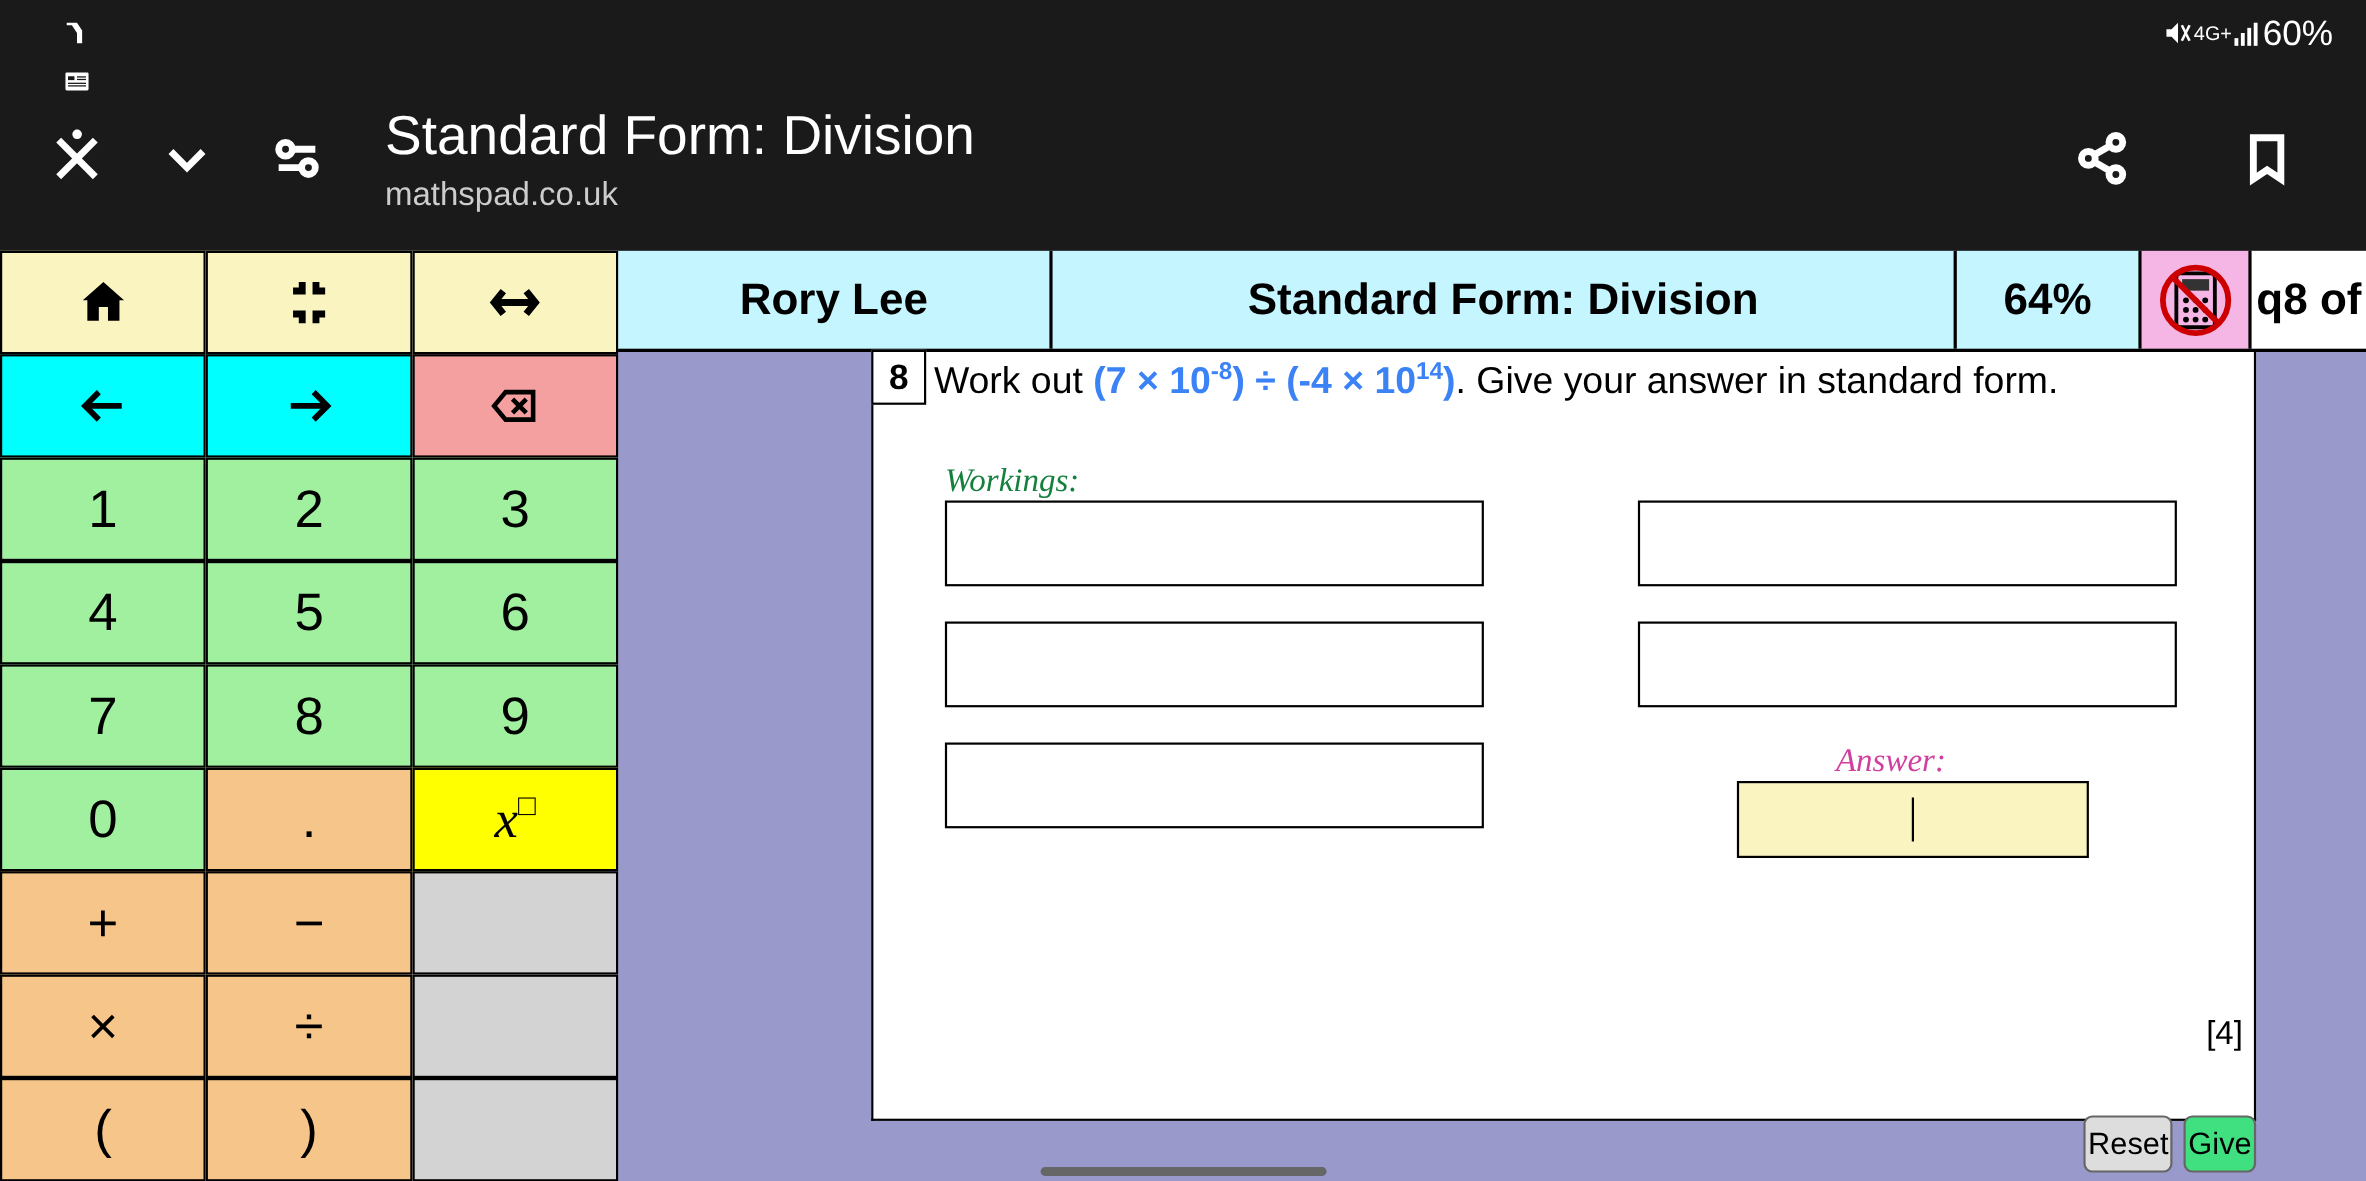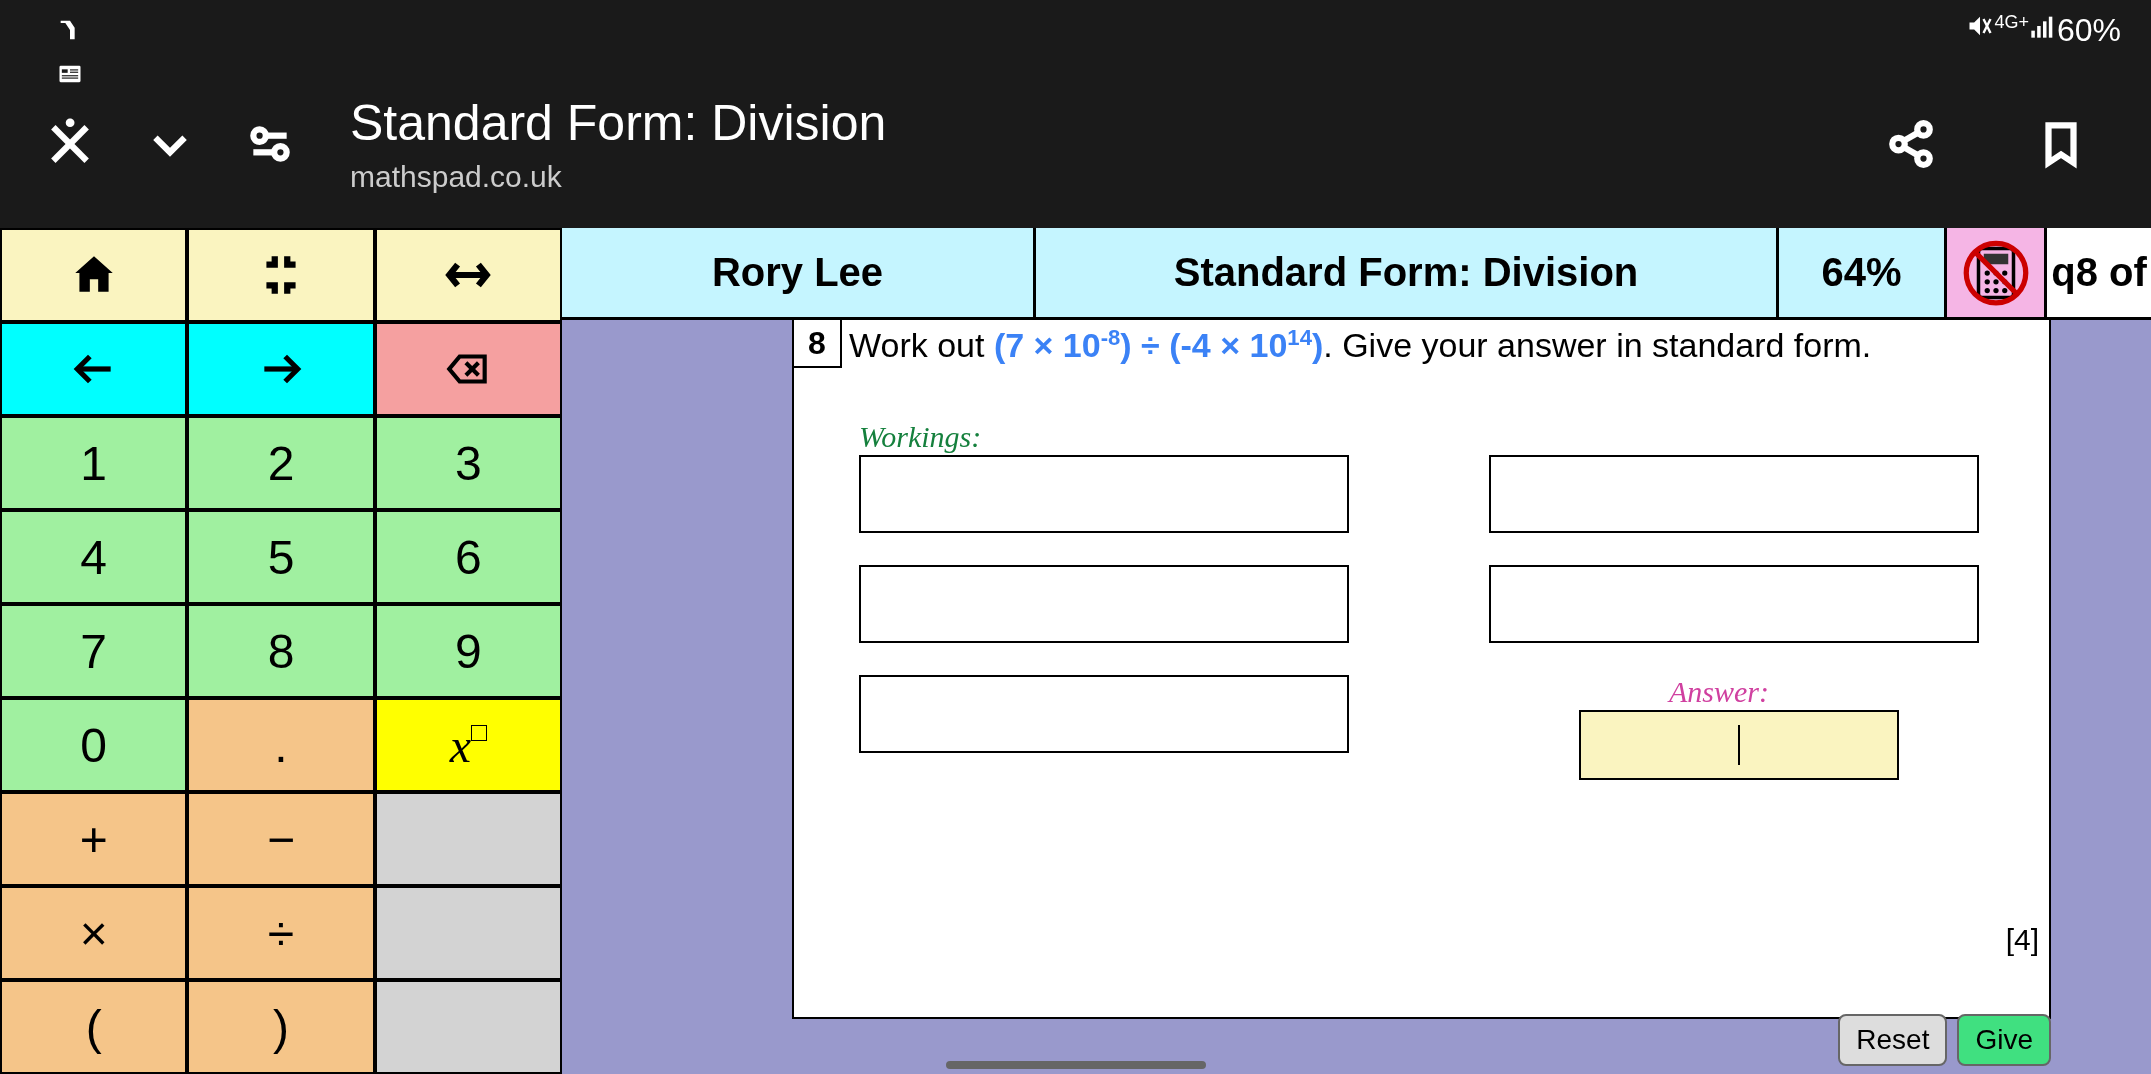--- a/index.html
+++ b/index.html
@@ -1,21 +1,21 @@
 <!DOCTYPE html>
 <html><head>
 <meta charset="utf-8">
 <style>
 * { margin: 0; padding: 0; box-sizing: border-box; }
 body { font-family: Arial, sans-serif; background: #000; width: 2151px; height: 1074px; overflow: hidden; position: relative; }
 
 
 .status-bar { background: #1a1a1a; height: 60px; display: flex; justify-content: space-between; align-items: center; padding: 0 30px; color: #fff; font-size: 32px; }
 .status-left { display: flex; align-items: center; gap: 16px; flex-direction: column; }
-.status-right { display: flex; }
+.status-right { display: flex; align-items: center; }
 .status-icon { width: 28px; height: 28px; }
 
 
 .browser-header { background: #1a1a1a; height: 168px; display: flex; align-items: center; padding: 0 20px; color: #fff; }
 .browser-icon { width: 50px; height: 50px; margin: 0 25px; stroke: #fff; stroke-width: 3; fill: none; }
 .browser-title-group { flex: 1; margin-left: 30px; }
 .browser-title { font-size: 50px; font-weight: 400; margin-bottom: 8px; }
 .browser-subtitle { font-size: 30px; color: #ccc; }
 .browser-right { display: flex; align-items: center; gap: 50px; margin-right: 20px; }
 
@@ -34,21 +34,21 @@
 .key-yellow { background: #ffff00; }
 .key-gray { background: #d3d3d3; }
 .key svg { width: 50px; height: 50px; }
 
 
 .right-panel { flex: 1; display: flex; flex-direction: column; }
 
 
 .info-bar { display: flex; height: 92px; border-bottom: 3px solid #000; }
 .info-cell { border-right: 3px solid #000; display: flex; align-items: center; justify-content: center; font-size: 40px; font-weight: bold; }
-.info-name { background: #c5f5ff; width: 474px; }
+.info-name { background: #c5f5ff; width: 395px; }
 .info-title { background: #c5f5ff; flex: 1; }
 .info-score { background: #c5f5ff; width: 168px; }
 .info-calc { background: #f5b5e5; width: 100px; }
 .info-prog { background: #fff; width: 104px; }
 
 
 .question-area { flex: 1; background: #9999cc; position: relative; padding: 0; }
 .question-white { position: absolute; left: 230px; top: 0; right: 100px; bottom: 55px; background: #fff; border: 2px solid #000; border-top: none; }
 .q-num { position: absolute; left: -2px; top: -2px; width: 50px; height: 50px; border: 2px solid #000; background: #fff; display: flex; align-items: center; justify-content: center; font-size: 32px; font-weight: bold; }
 .q-text { position: absolute; left: 55px; top: 5px; font-size: 34px; }
@@ -60,21 +60,21 @@
 .wb2 { left: 65px; top: 245px; }
 .wb3 { left: 65px; top: 355px; }
 .wb4 { right: 70px; top: 135px; }
 .wb5 { right: 70px; top: 245px; }
 .answerbox { position: absolute; right: 150px; top: 390px; width: 320px; height: 70px; border: 2px solid #000; background: #faf4c0; display: flex; align-items: center; justify-content: center; }
 .cursor-line { width: 2px; height: 40px; background: #000; }
 .marks { position: absolute; right: 10px; bottom: 60px; font-size: 30px; }
 
 
 .bottom-btns { position: absolute; right: 100px; bottom: 8px; display: flex; gap: 10px; }
-.btn { padding: 8px 16px; font-size: 28px; border: 2px solid #666; border-radius: 8px; cursor: pointer; }
+.btn { padding: 8px 2px; font-size: 28px; border: 2px solid #666; border-radius: 8px; cursor: pointer; }
 .btn-reset { background: #ddd; }
 .btn-check { background: #40e080; }
 
 
 .nav-handle { position: absolute; bottom: 5px; left: 50%; transform: translateX(-50%); width: 260px; height: 8px; background: #666; border-radius: 4px; }
 
 sup { font-size: 0.65em; }
 </style>
 </head>
 <body>

